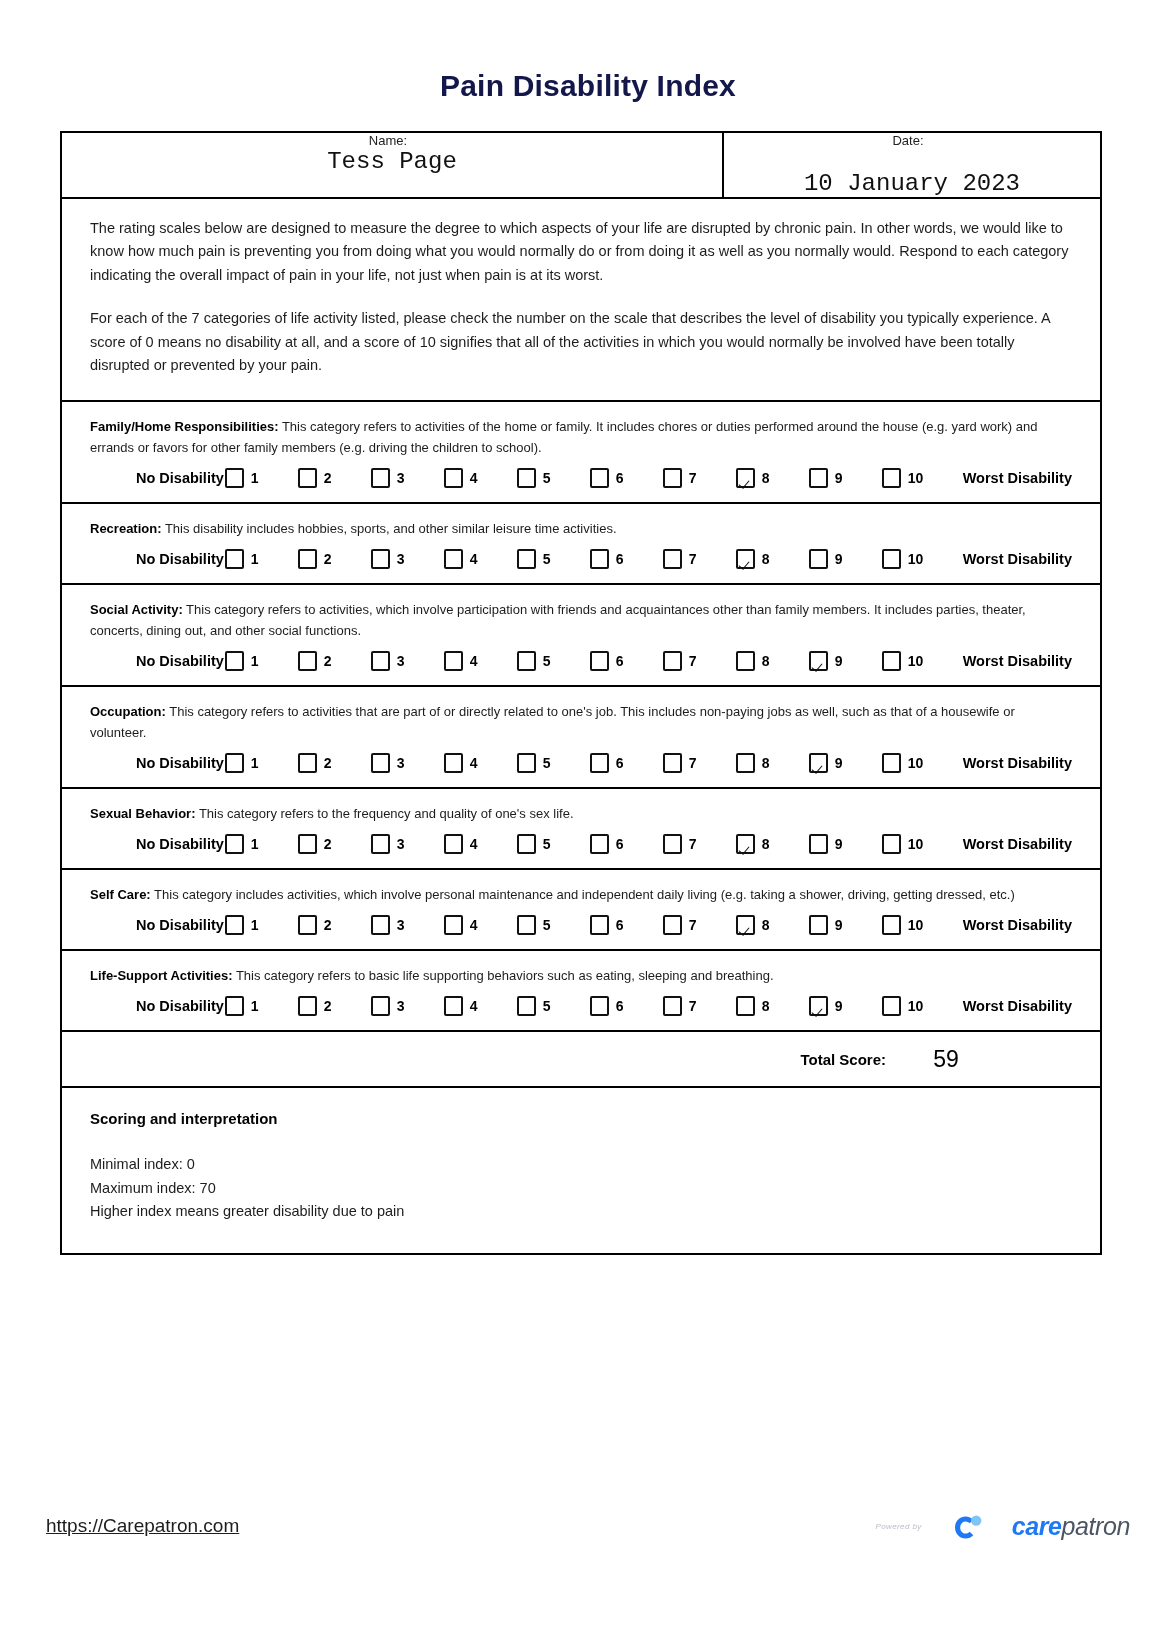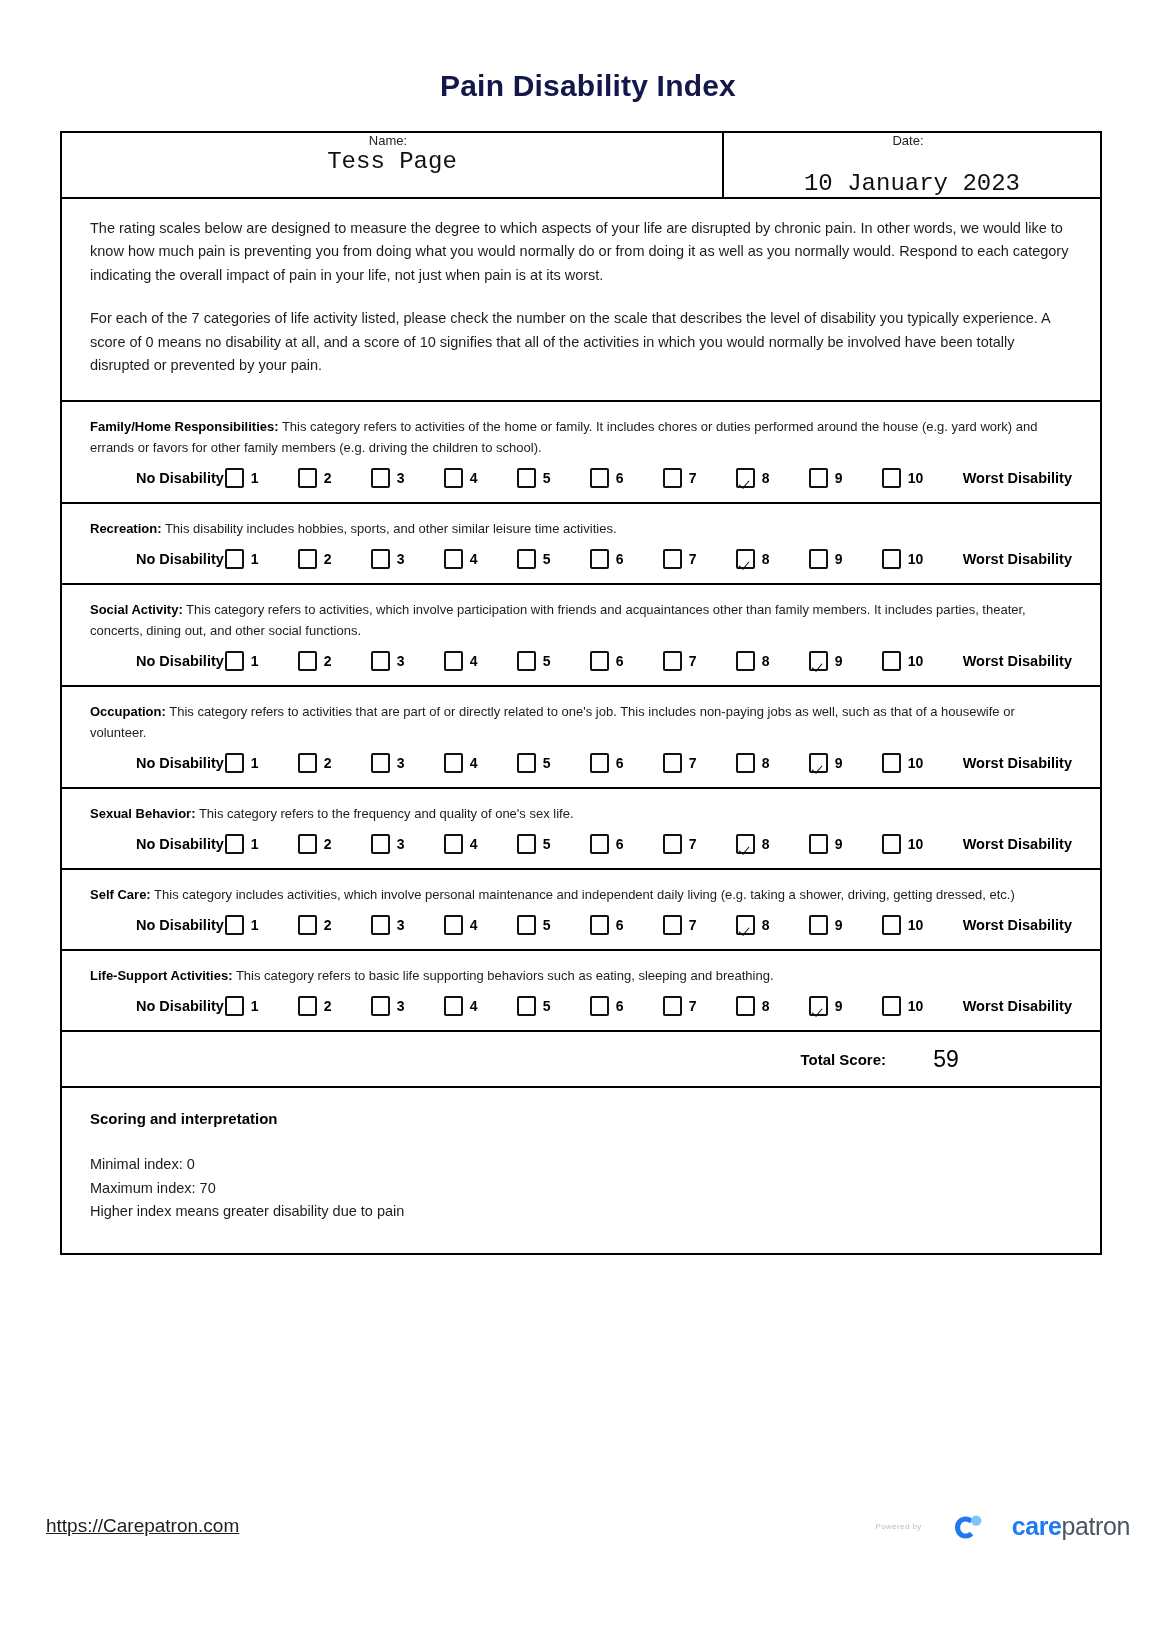--- a/index.html
+++ b/index.html
@@ -182,20 +182,21 @@
   }
   .footer-link {
     font-size: 19px;
     color: #1d1d1d;
     text-decoration: underline;
   }
   .brand {
     display: flex;
     align-items: center;
     gap: 27px;
+    font-style: italic;
   }
   .brand-powered {
     font-size: 8px;
     color: #b9bcc6;
     letter-spacing: 0.4px;
     margin-right: 2px;
   }
   .brand-mark {
     width: 34px;
     height: 34px;

